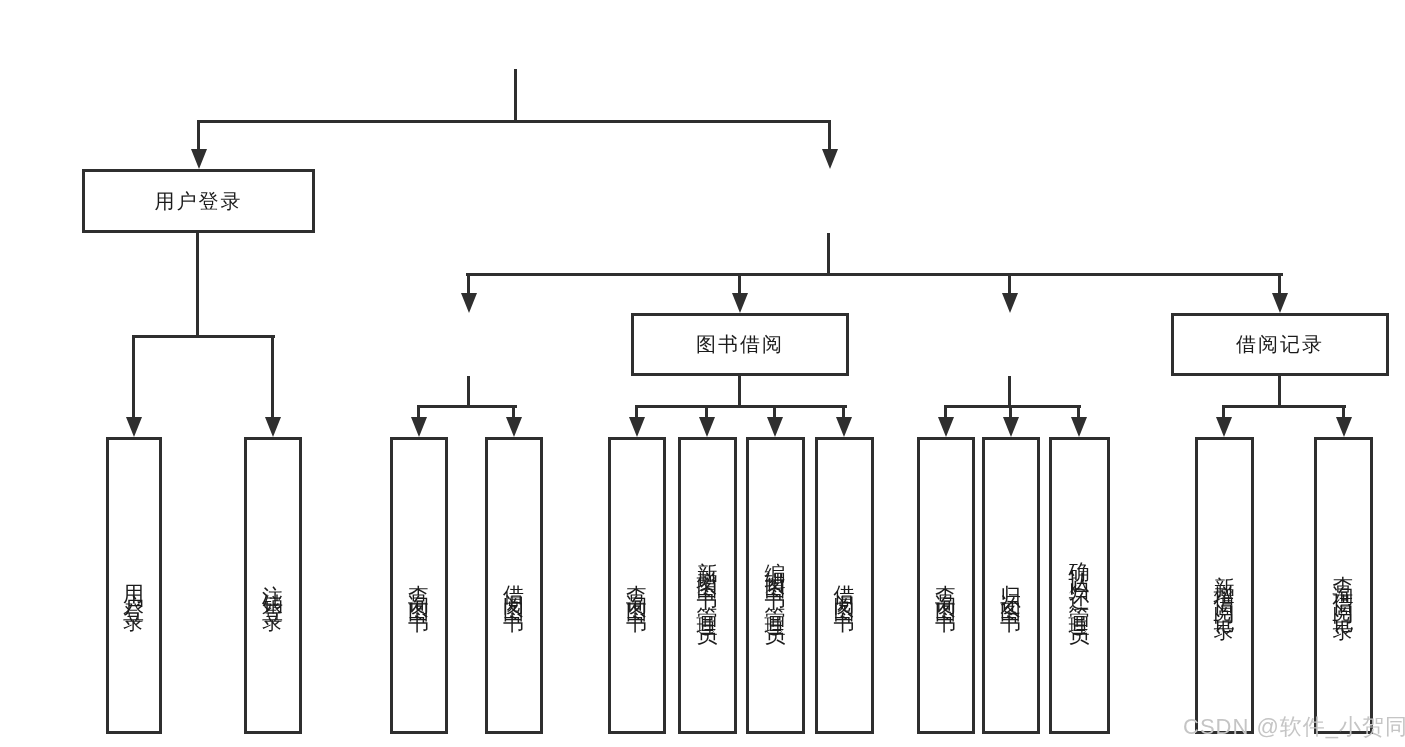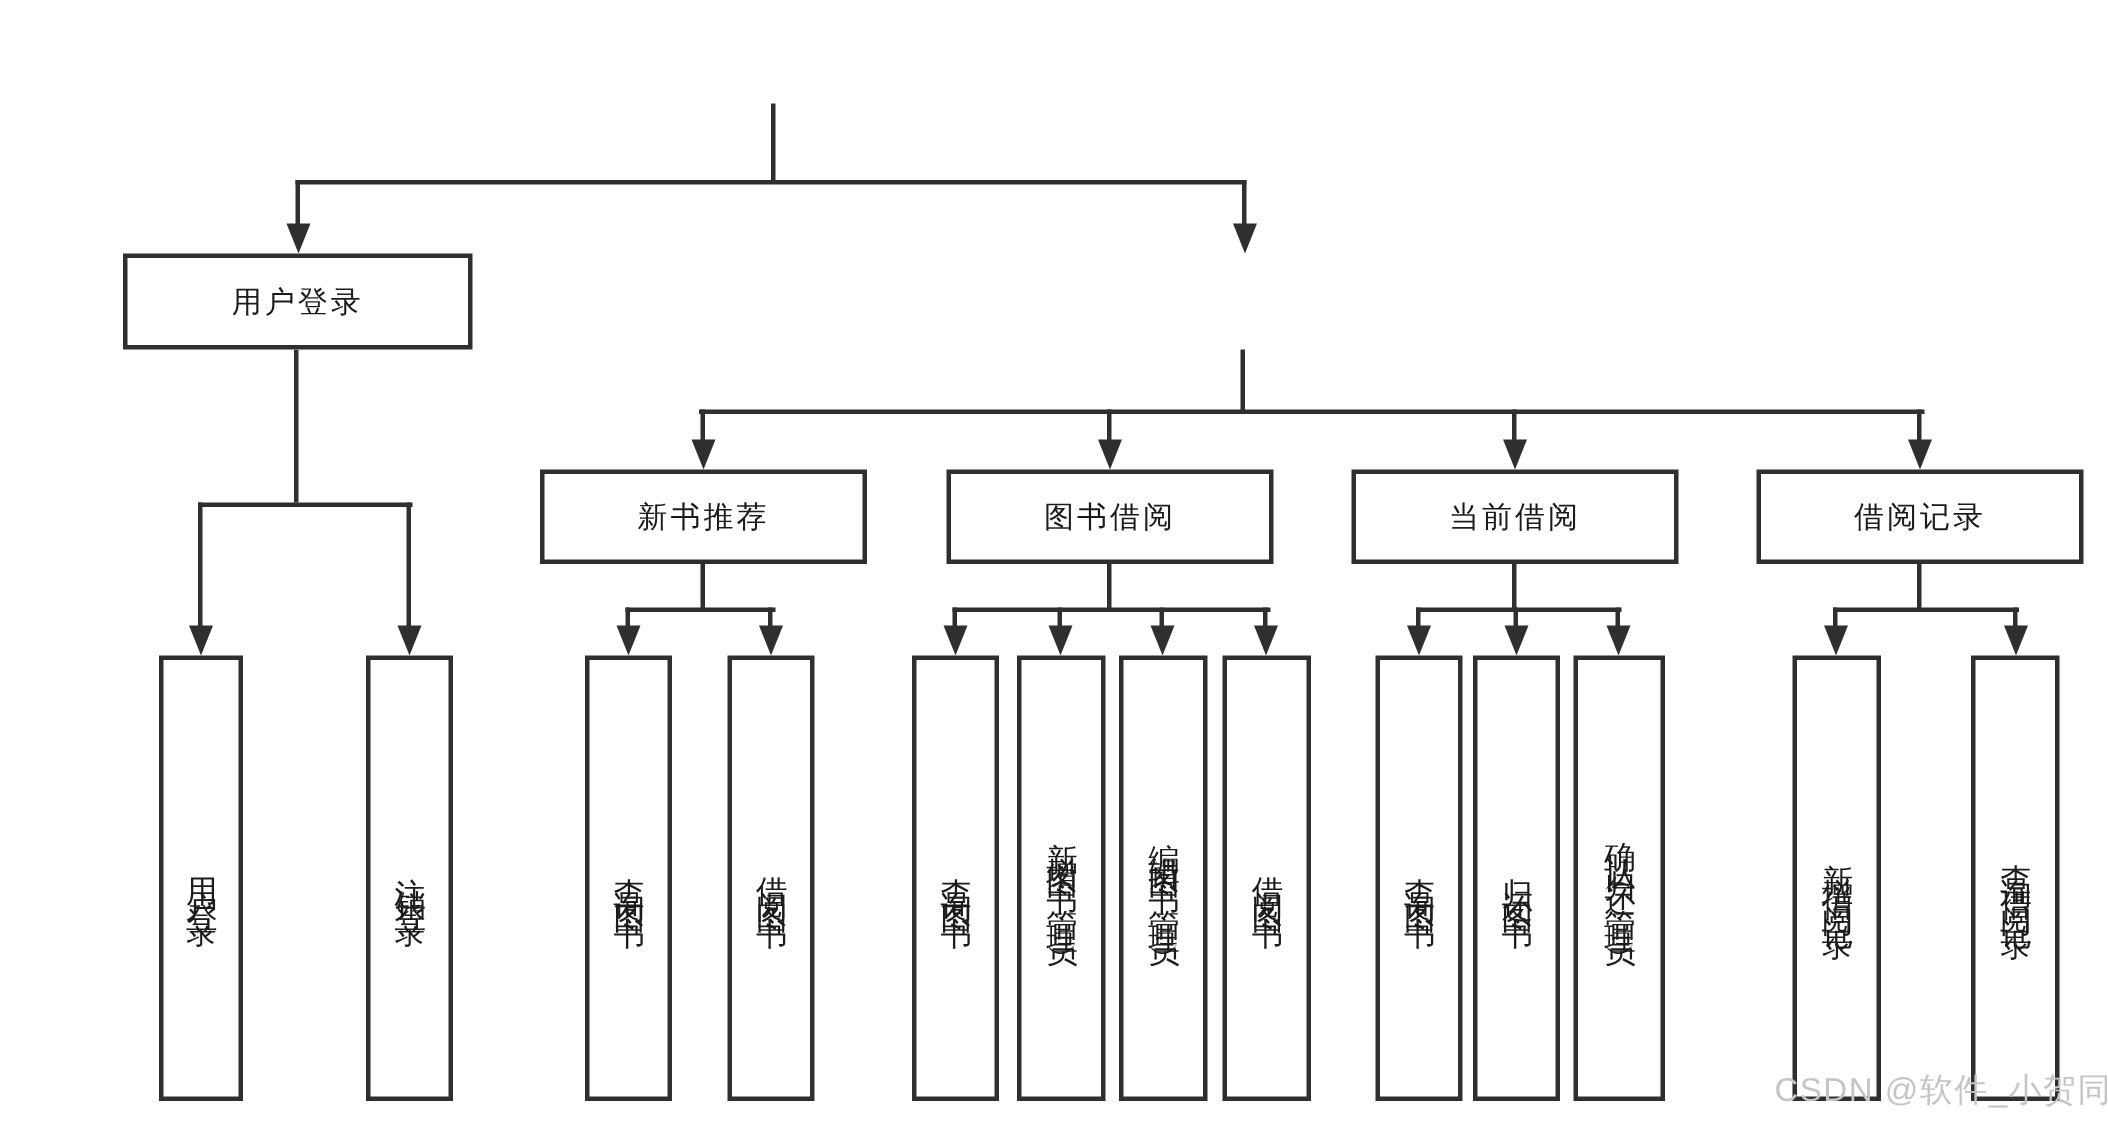--- a/index.html
+++ b/index.html
@@ -94,31 +94,25 @@
   <div class="arr" style="left:1216px;top:417px"></div>
   <div class="vline" style="left:1342px;top:405px;height:14px"></div>
   <div class="arr" style="left:1336px;top:417px"></div>
 
 
   <div class="node h" style="left:82px;top:169px;width:233px;height:64px">
     <span>用户登录</span>
   </div>
 
 
-  <div class="node h" style="left:360px;top:313px;width:218px;height:63px">
-    <span>新书推荐</span>
-  </div>
 
   <div class="node h" style="left:631px;top:313px;width:218px;height:63px">
     <span>图书借阅</span>
   </div>
 
-  <div class="node h" style="left:901px;top:313px;width:218px;height:63px">
-    <span>当前借阅</span>
-  </div>
 
   <div class="node h" style="left:1171px;top:313px;width:218px;height:63px">
     <span>借阅记录</span>
   </div>
 
   <div class="node v" style="left:106px;top:437px;width:56px;height:297px">
     <span>用户登录</span>
   </div>
   <div class="node v" style="left:244px;top:437px;width:58px;height:297px">
     <span>注销登录</span>

